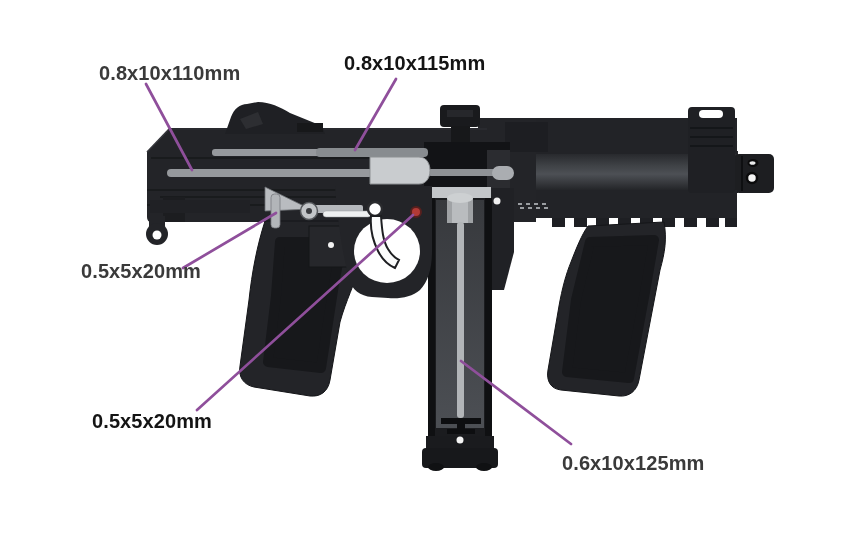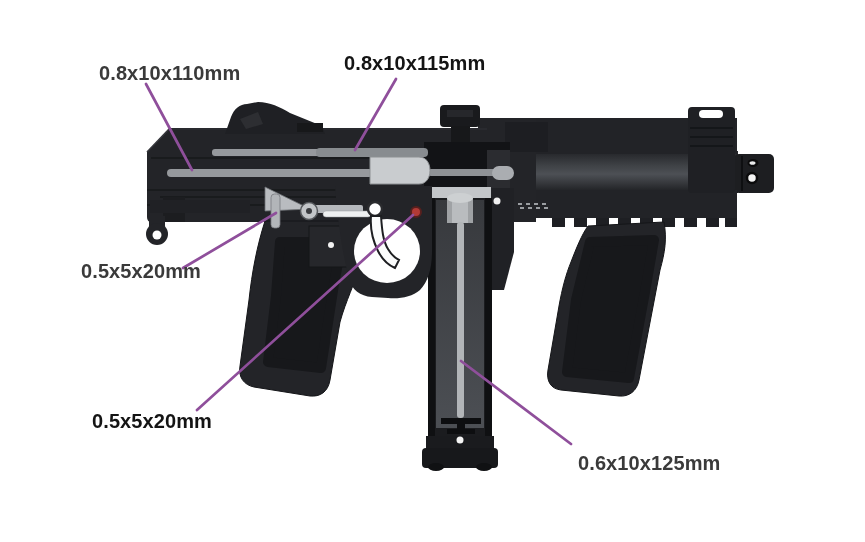--- a/index.html
+++ b/index.html
@@ -184,15 +184,15 @@
     <line x1="183" y1="268" x2="276" y2="213"></line>
     <line x1="197" y1="410" x2="413" y2="215"></line>
     <line x1="571" y1="444" x2="461" y2="361"></line>
   </g>
 </svg>
 
 <div class="ann" style="left:99px;  top:62px;">0.8x10x110mm</div>
 <div class="ann bold" style="left:344px; top:52px;">0.8x10x115mm</div>
 <div class="ann" style="left:81px;  top:260px;">0.5x5x20mm</div>
 <div class="ann bold" style="left:92px;  top:410px;">0.5x5x20mm</div>
-<div class="ann" style="left:578px; top:452px;">0.6x10x125mm</div>
+<div class="ann" style="left:562px; top:452px;">0.6x10x125mm</div>
 
 </div>
 
 </body></html>

